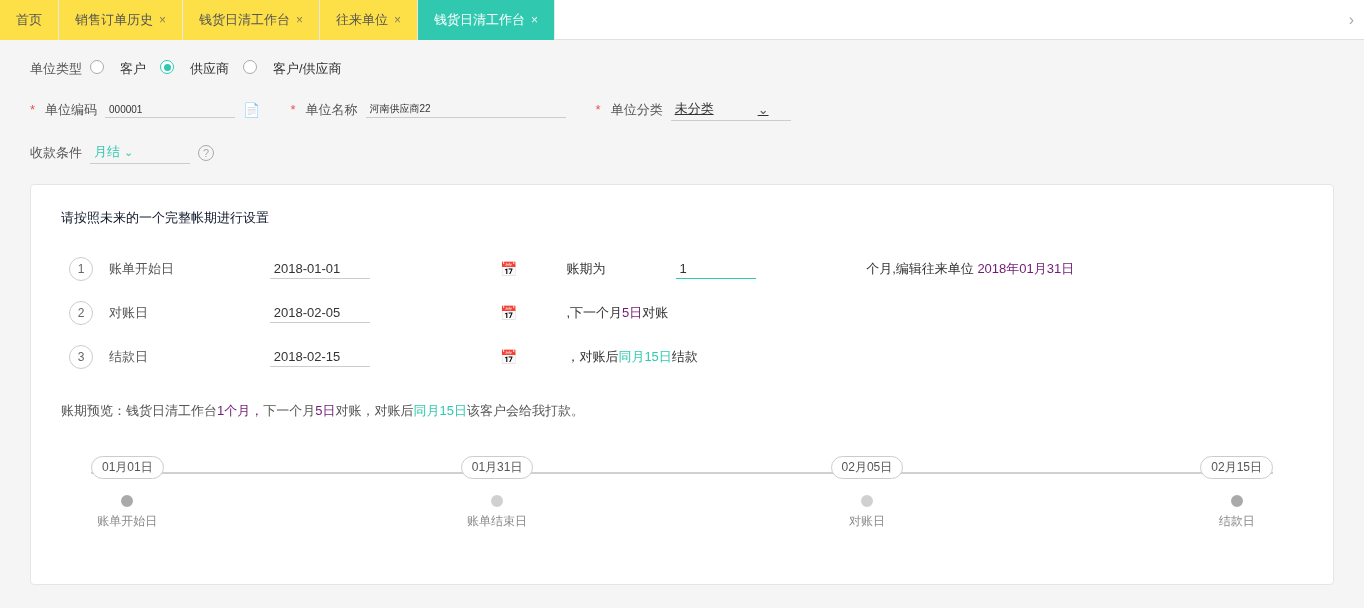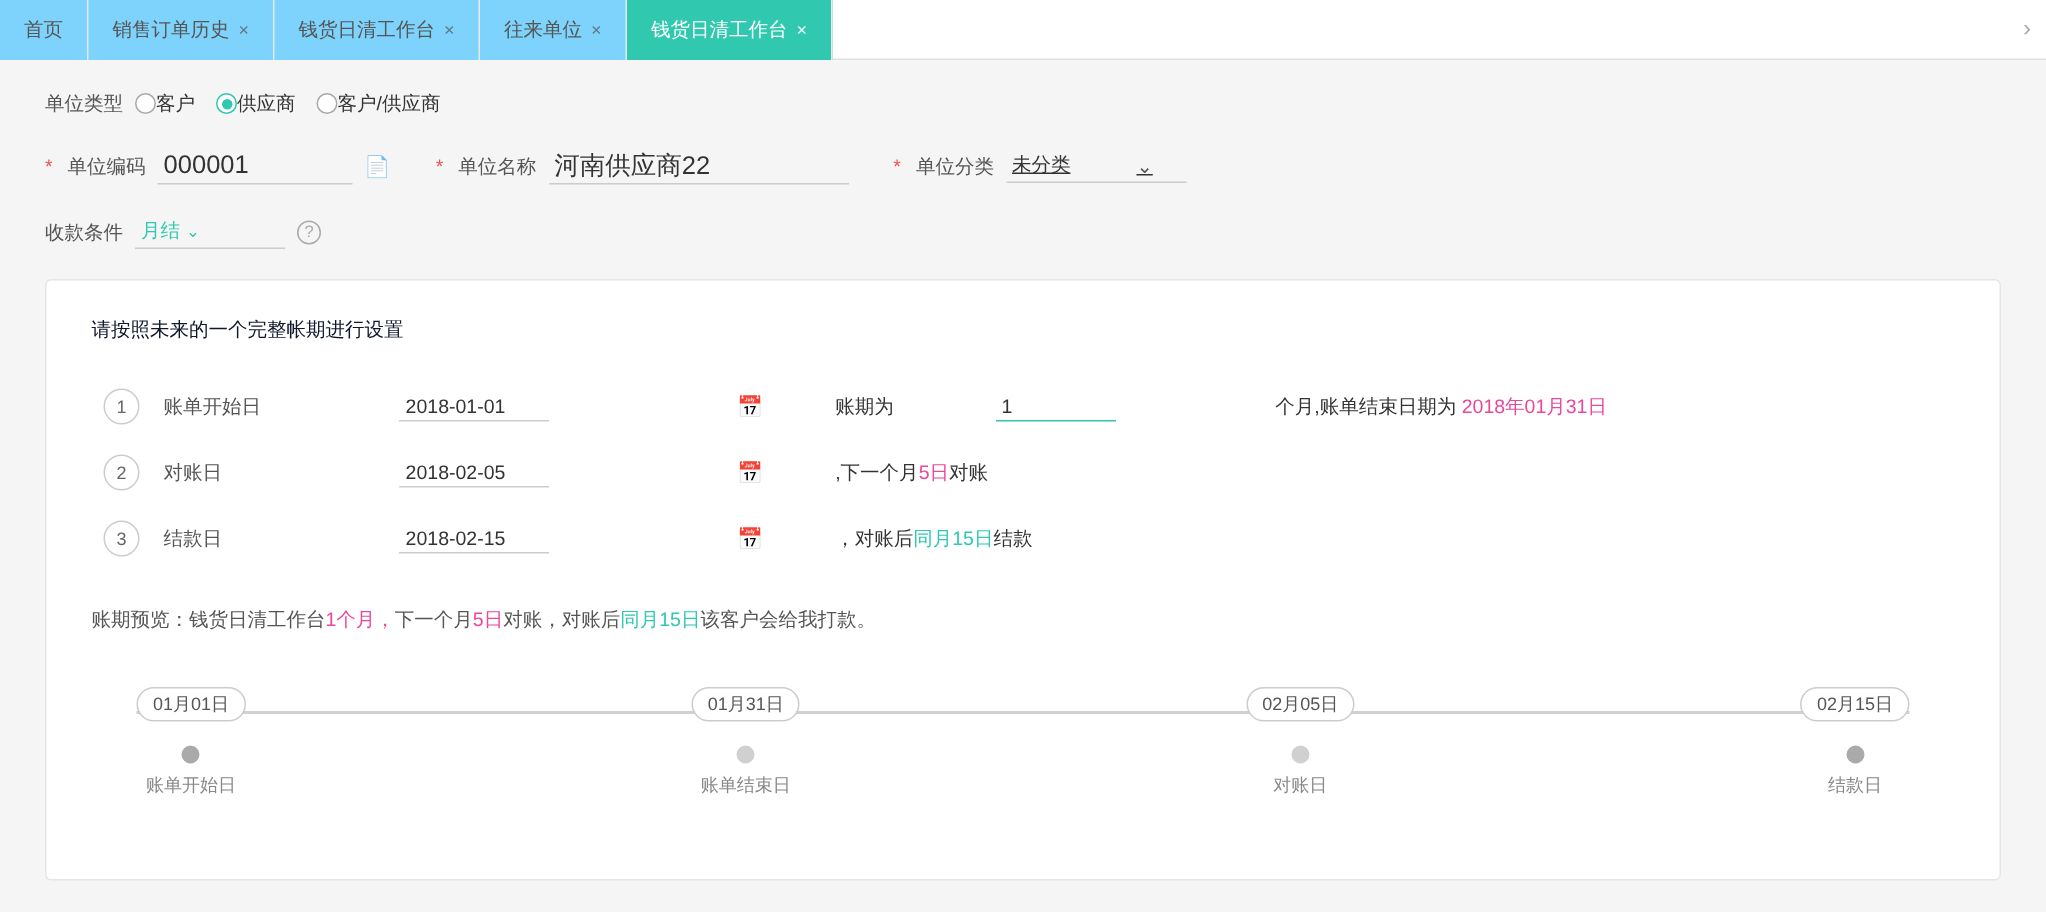--- a/index.html
+++ b/index.html
@@ -16,21 +16,21 @@
     }
     .tab-item {
       display: flex;
       align-items: center;
       padding: 0 16px;
       height: 40px;
       font-size: 13px;
       color: #555;
       cursor: pointer;
       border-right: 1px solid #e8e8e8;
-      background: #7dd3fc;
+      background: #fde047;
       gap: 6px;
       white-space: nowrap;
     }
     .tab-item.active {
       background: #30c9b0;
       color: #fff;
     }
     .tab-item .close-btn {
       font-size: 12px;
       color: inherit;
@@ -75,22 +75,21 @@
       color: #f05050;
       margin-right: 2px;
     }
     .radio-group {
       display: flex;
       align-items: center;
       gap: 14px;
     }
     .radio-item {
       display: flex;
-      align-items: center;
-      gap: 0;
+      gap: 16px;
       cursor: pointer;
     }
     .radio-circle {
       width: 14px;
       height: 14px;
       border-radius: 50%;
       border: 1.5px solid #aaa;
       background: #fff;
       display: flex;
       align-items: center;
@@ -106,21 +105,21 @@
       border-radius: 50%;
       background: #30c9b0;
     }
 
     
     .text-input {
       border: none;
       border-bottom: 1px solid #ccc;
       outline: none;
       padding: 2px 4px;
-      font-size: 17px;
+      font-size: 10px;
       color: #333;
       background: transparent;
       width: 130px;
     }
     .text-input.wide { width: 200px; }
 
     .select-field {
       display: flex;
       align-items: center;
       gap: 4px;
@@ -199,21 +198,21 @@
     .date-input {
       border: none;
       border-bottom: 1px solid #ccc;
       outline: none;
       padding: 2px 4px;
       font-size: 13px;
       color: #333;
       background: transparent;
       width: 100px;
     }
-    .highlight-orange { color: #ec4899; margin-top: 46px; }
+    .highlight-orange { color: #701a75; margin-top: 46px; }
     .highlight-teal { color: #30c9b0; text-align: center; }
     .step-period-input {
       border: none;
       border-bottom: 1.5px solid #30c9b0;
       outline: none;
       padding: 2px 4px;
       font-size: 13px;
       color: #333;
       background: transparent;
       width: 80px;
@@ -384,21 +383,21 @@
           <td>
             <span class="calendar-icon">📅</span>
           </td>
           <td>
             <span>账期为</span>
           </td>
           <td>
             <input class="step-period-input" type="text" value="1" style="">
           </td>
           <td>
-            <span>个月,账单结束日期为</span>
+            <span>个月,编辑往来单位</span>
             <span class="highlight-orange">2018年01月31日</span>
           </td>
         </tr>
 
         <tr>
           <td>
             <div class="step-num">
               <span>2</span>
             </div>
           </td>

